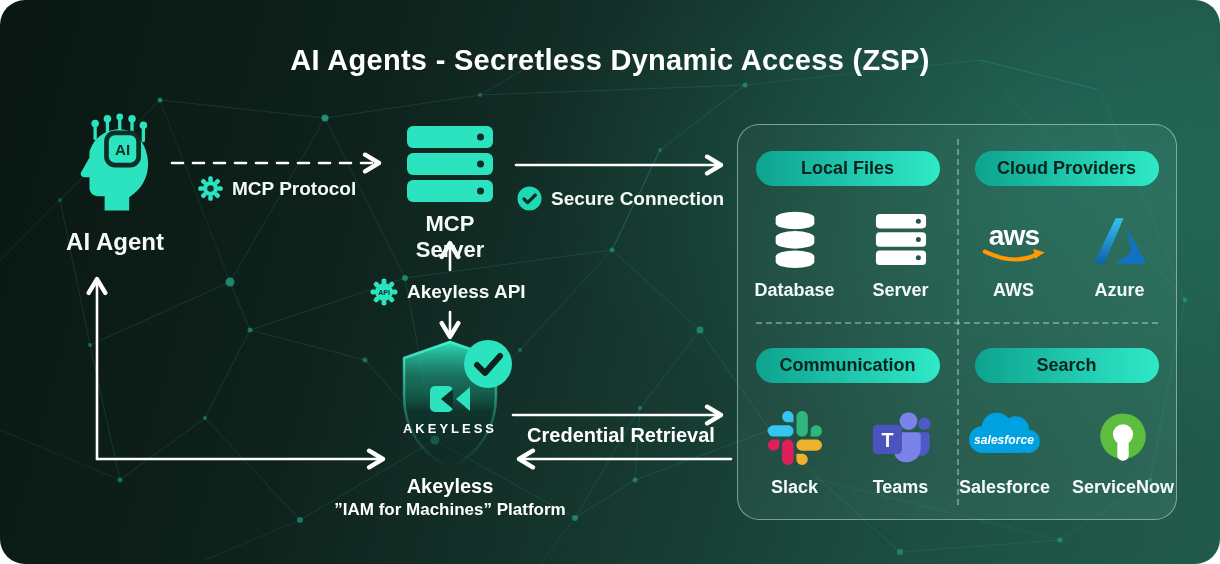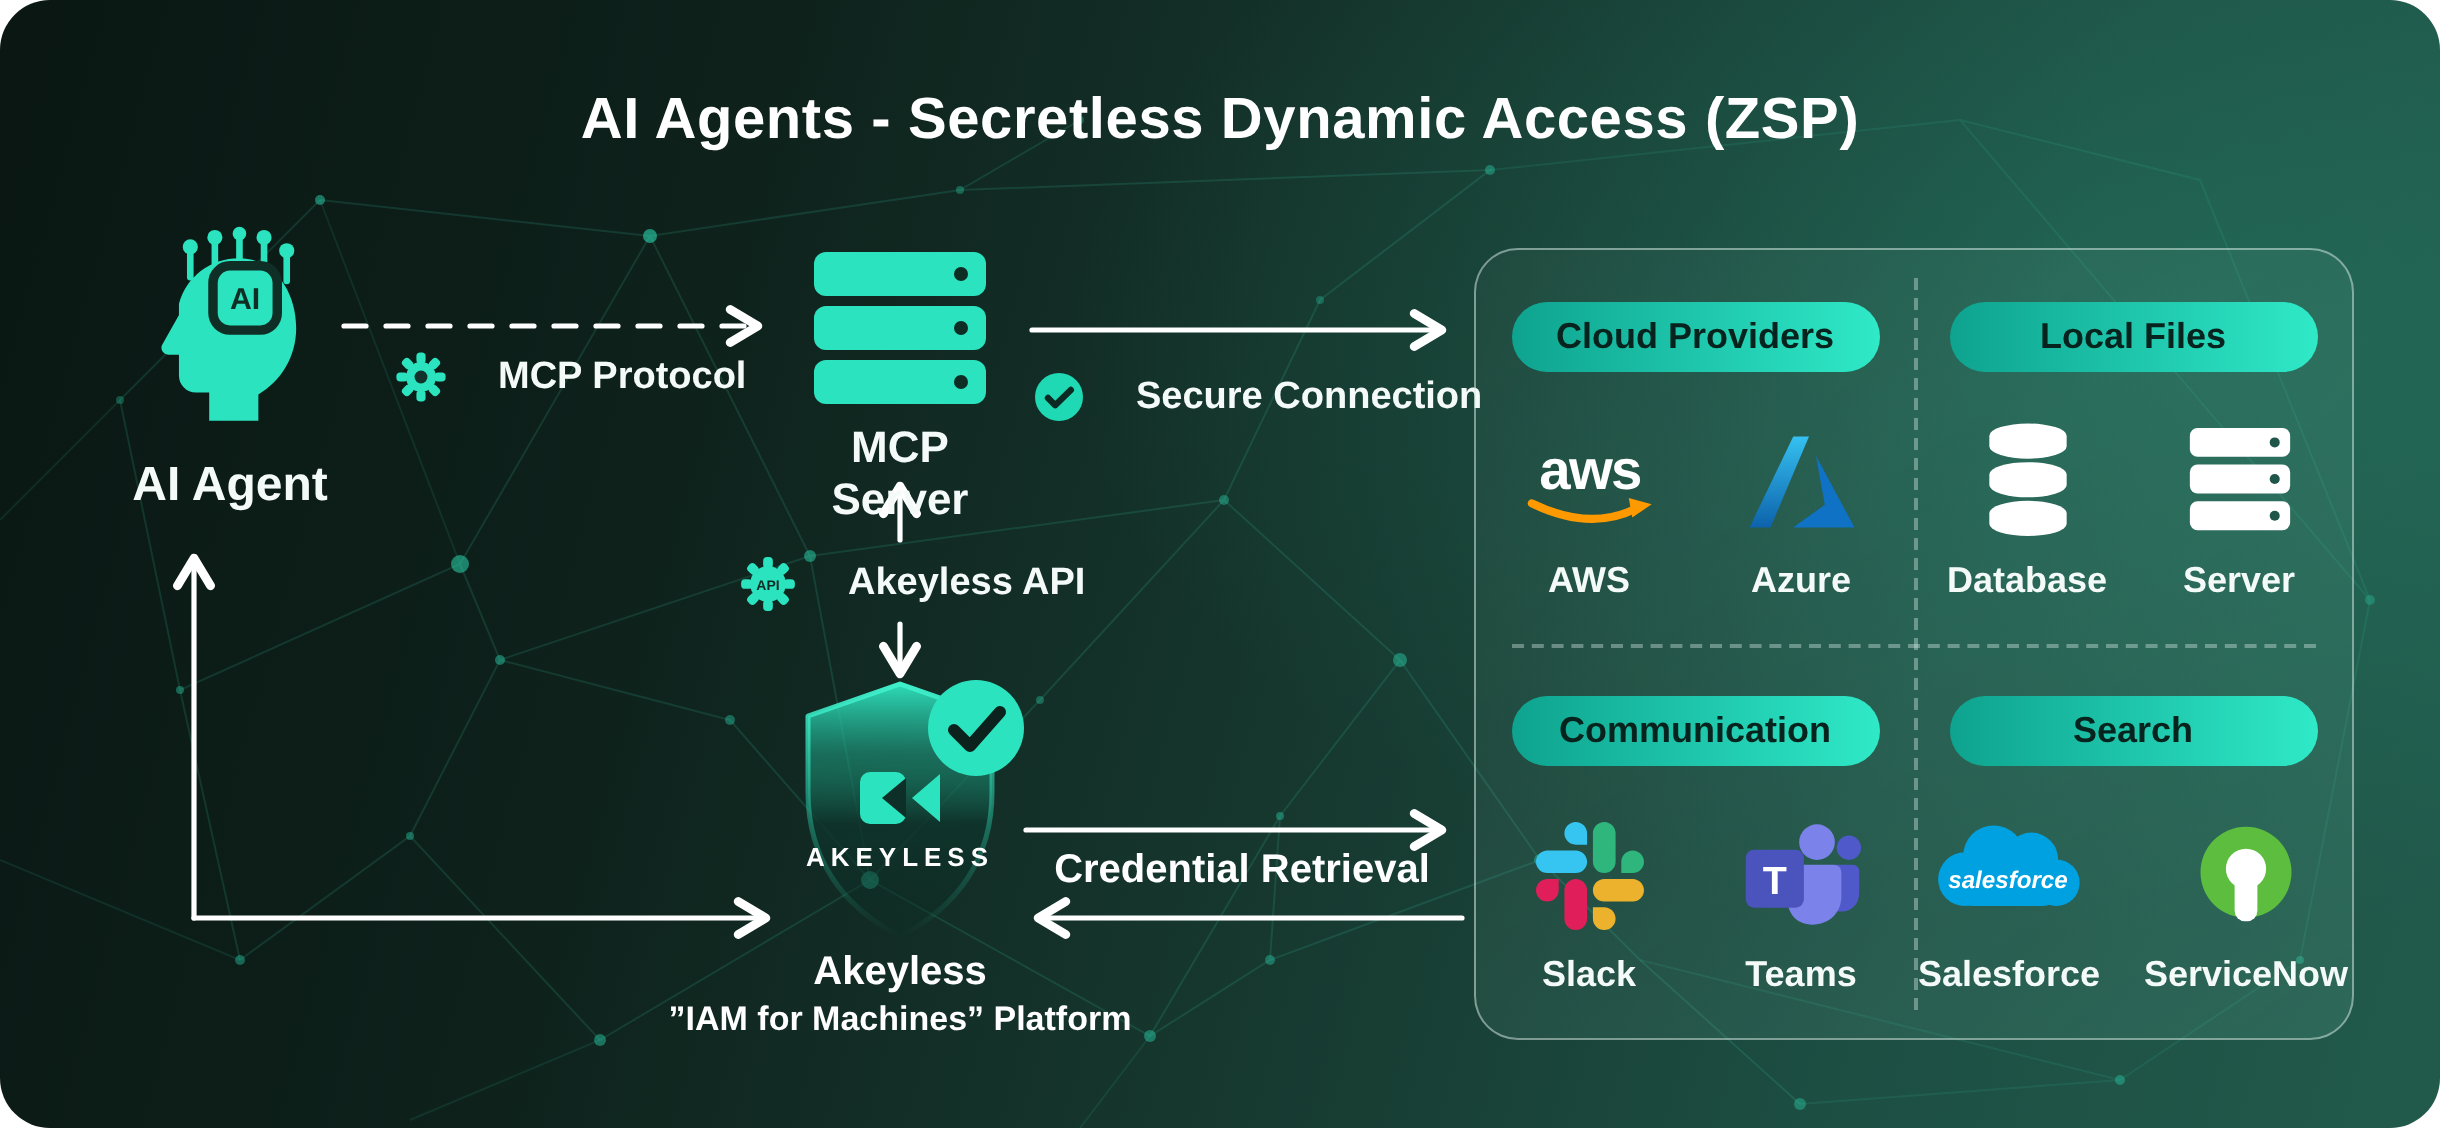--- a/index.html
+++ b/index.html
@@ -4,21 +4,21 @@
 <style>
   html,body{margin:0;padding:0;background:#ffffff;font-family:"Liberation Sans",sans-serif;}
   .card{position:relative;width:1220px;height:564px;border-radius:25px;overflow:hidden;color:#fff;
         background:
           radial-gradient(900px 500px at 88% 30%, rgba(46,160,130,0.28), rgba(0,0,0,0) 60%),
           linear-gradient(105deg,#0a1713 0%,#0e211b 28%,#16382f 55%,#1d4f43 78%,#215a4b 100%);}
   .layer{position:absolute;inset:0;width:100%;height:100%;}
   .title{position:absolute;top:44px;left:0;width:100%;margin:0;text-align:center;
          font-size:29px;font-weight:700;letter-spacing:.3px;}
   .node-label{font-size:24px;font-weight:600;color:#f4faf8;}
-  .edge-label{display:flex;align-items:center;gap:26px;font-size:19px;font-weight:600;color:#f4faf8;}
+  .edge-label{display:flex;align-items:center;gap:9px;font-size:19px;font-weight:600;color:#f4faf8;}
 
   
   .agent{position:absolute;left:56px;top:112px;width:118px;text-align:center;}
   .agent .node-label{margin-top:4px;}
   .mcp-protocol{position:absolute;left:198px;top:176px;}
   .mcp-server{position:absolute;left:404px;top:126px;width:92px;text-align:center;}
   .mbar{width:86px;height:22px;background:#2BE3BE;border-radius:6px;margin:0 auto 5px;position:relative;}
   .mbar::after{content:'';position:absolute;right:9px;top:50%;transform:translateY(-50%);
                width:7px;height:7px;border-radius:50%;background:#0d2d25;}
   .mcp-server .node-label{margin-top:9px;font-size:22px;}
@@ -227,51 +227,20 @@
   </div>
 
   <div class="credential">Credential Retrieval</div>
 
   <div class="panel">
     <div class="div-v"></div>
     <div class="div-h"></div>
     <div class="quads">
 
       <div class="quad">
-        <div class="pill">Cloud Providers</div>
-        <div class="items">
-          <div class="item">
-            <div class="ic">
-              <svg width="74" height="52" viewBox="0 0 84 56">
-                <text x="42" y="31" text-anchor="middle" font-size="32" font-weight="700" fill="#ffffff" letter-spacing="-1">aws</text>
-                <path d="M9 39 Q 42 55 68 42" stroke="#FF9900" stroke-width="4.6" fill="none" stroke-linecap="round"></path>
-                <polygon points="64,36 77,39.5 66,47" fill="#FF9900"></polygon>
-              </svg>
-            </div>
-            <div class="lbl">AWS</div>
-          </div>
-          <div class="item">
-            <div class="ic">
-              <svg width="56" height="54" viewBox="0 0 64 56">
-                <defs>
-                  <linearGradient id="azg" x1="0" y1="0" x2="0" y2="1">
-                    <stop offset="0" stop-color="#35C1F1"></stop>
-                      <stop offset="1" stop-color="#0D62AB"></stop>
-                  </linearGradient>
-                </defs>
-                <path fill="url(#azg)" d="M36 2 L14 54 H2 L27 2 Z"></path>
-                <path fill="#0F72C4" d="M40 13 L62 54 H27 L45 41 Z"></path>
-              </svg>
-            </div>
-            <div class="lbl">Azure</div>
-          </div>
-        </div>
-      </div>
-
-      <div class="quad">
         <div class="pill">Local Files</div>
         <div class="items">
           <div class="item">
             <div class="ic">
               <svg width="58" height="58" viewBox="0 0 64 66">
                 <g fill="#ffffff">
                   <path d="M10 9 a22 7 0 0 1 44 0 v6 a22 7 0 0 1 -44 0 z"></path>
                   <path d="M10 31 a22 7 0 0 1 44 0 v6 a22 7 0 0 1 -44 0 z"></path>
                   <path d="M10 53 a22 7 0 0 1 44 0 v6 a22 7 0 0 1 -44 0 z"></path>
                 </g>
@@ -293,20 +262,51 @@
                     <circle cx="46" cy="46.5" r="2.6"></circle>
                 </g>
               </svg>
             </div>
             <div class="lbl">Server</div>
           </div>
         </div>
       </div>
 
       <div class="quad">
+        <div class="pill">Cloud Providers</div>
+        <div class="items">
+          <div class="item">
+            <div class="ic">
+              <svg width="74" height="52" viewBox="0 0 84 56">
+                <text x="42" y="31" text-anchor="middle" font-size="32" font-weight="700" fill="#ffffff" letter-spacing="-1">aws</text>
+                <path d="M9 39 Q 42 55 68 42" stroke="#FF9900" stroke-width="4.6" fill="none" stroke-linecap="round"></path>
+                <polygon points="64,36 77,39.5 66,47" fill="#FF9900"></polygon>
+              </svg>
+            </div>
+            <div class="lbl">AWS</div>
+          </div>
+          <div class="item">
+            <div class="ic">
+              <svg width="56" height="54" viewBox="0 0 64 56">
+                <defs>
+                  <linearGradient id="azg" x1="0" y1="0" x2="0" y2="1">
+                    <stop offset="0" stop-color="#35C1F1"></stop>
+                      <stop offset="1" stop-color="#0D62AB"></stop>
+                  </linearGradient>
+                </defs>
+                <path fill="url(#azg)" d="M36 2 L14 54 H2 L27 2 Z"></path>
+                <path fill="#0F72C4" d="M40 13 L62 54 H27 L45 41 Z"></path>
+              </svg>
+            </div>
+            <div class="lbl">Azure</div>
+          </div>
+        </div>
+      </div>
+
+      <div class="quad">
         <div class="pill">Communication</div>
         <div class="items">
           <div class="item">
             <div class="ic">
               <svg width="54" height="54" viewBox="0 0 122.8 122.8">
                 <path fill="#E01E5A" d="M25.8 77.6c0 7.1-5.8 12.9-12.9 12.9S0 84.7 0 77.6s5.8-12.9 12.9-12.9h12.9v12.9zM32.3 77.6c0-7.1 5.8-12.9 12.9-12.9s12.9 5.8 12.9 12.9v32.3c0 7.1-5.8 12.9-12.9 12.9s-12.9-5.8-12.9-12.9V77.6z"></path>
                 <path fill="#36C5F0" d="M45.2 25.8c-7.1 0-12.9-5.8-12.9-12.9S38.1 0 45.2 0s12.9 5.8 12.9 12.9v12.9H45.2zM45.2 32.3c7.1 0 12.9 5.8 12.9 12.9s-5.8 12.9-12.9 12.9H12.9C5.8 58.1 0 52.3 0 45.2s5.8-12.9 12.9-12.9h32.3z"></path>
                 <path fill="#2EB67D" d="M97 45.2c0-7.1 5.8-12.9 12.9-12.9s12.9 5.8 12.9 12.9-5.8 12.9-12.9 12.9H97V45.2zM90.5 45.2c0 7.1-5.8 12.9-12.9 12.9s-12.9-5.8-12.9-12.9V12.9C64.7 5.8 70.5 0 77.6 0s12.9 5.8 12.9 12.9v32.3z"></path>
                 <path fill="#ECB22E" d="M77.6 97c7.1 0 12.9 5.8 12.9 12.9s-5.8 12.9-12.9 12.9-12.9-5.8-12.9-12.9V97h12.9zM77.6 90.5c-7.1 0-12.9-5.8-12.9-12.9s5.8-12.9 12.9-12.9h32.3c7.1 0 12.9 5.8 12.9 12.9s-5.8 12.9-12.9 12.9H77.6z"></path>
               </svg>

